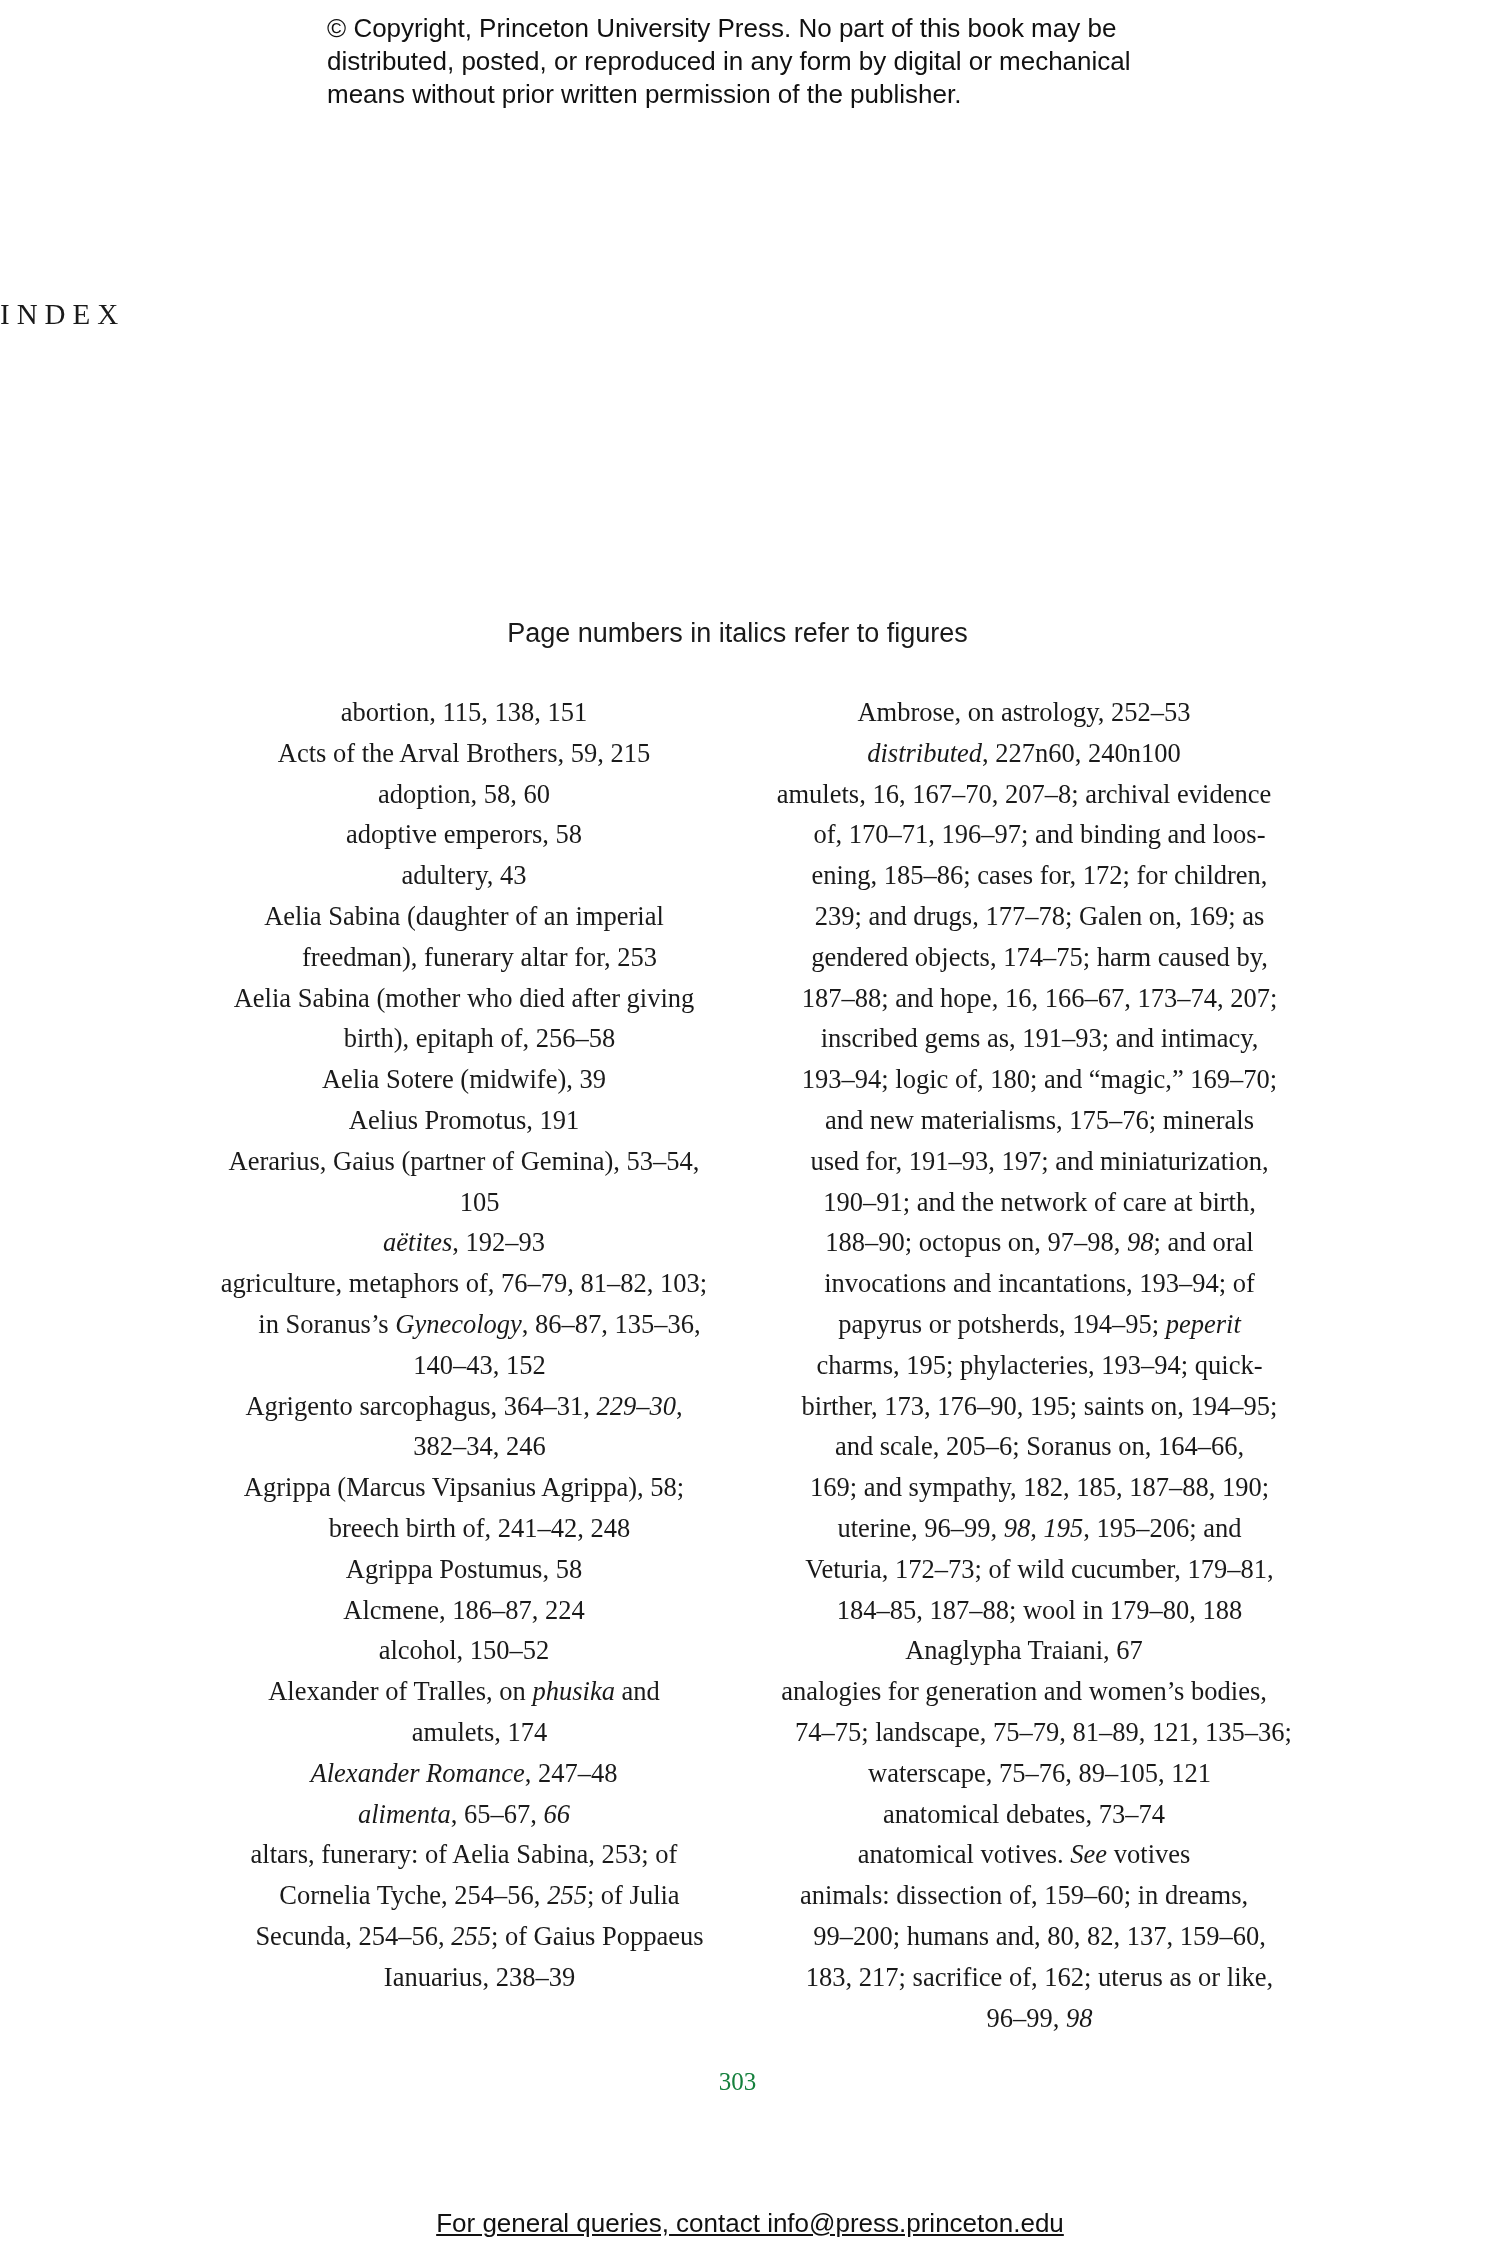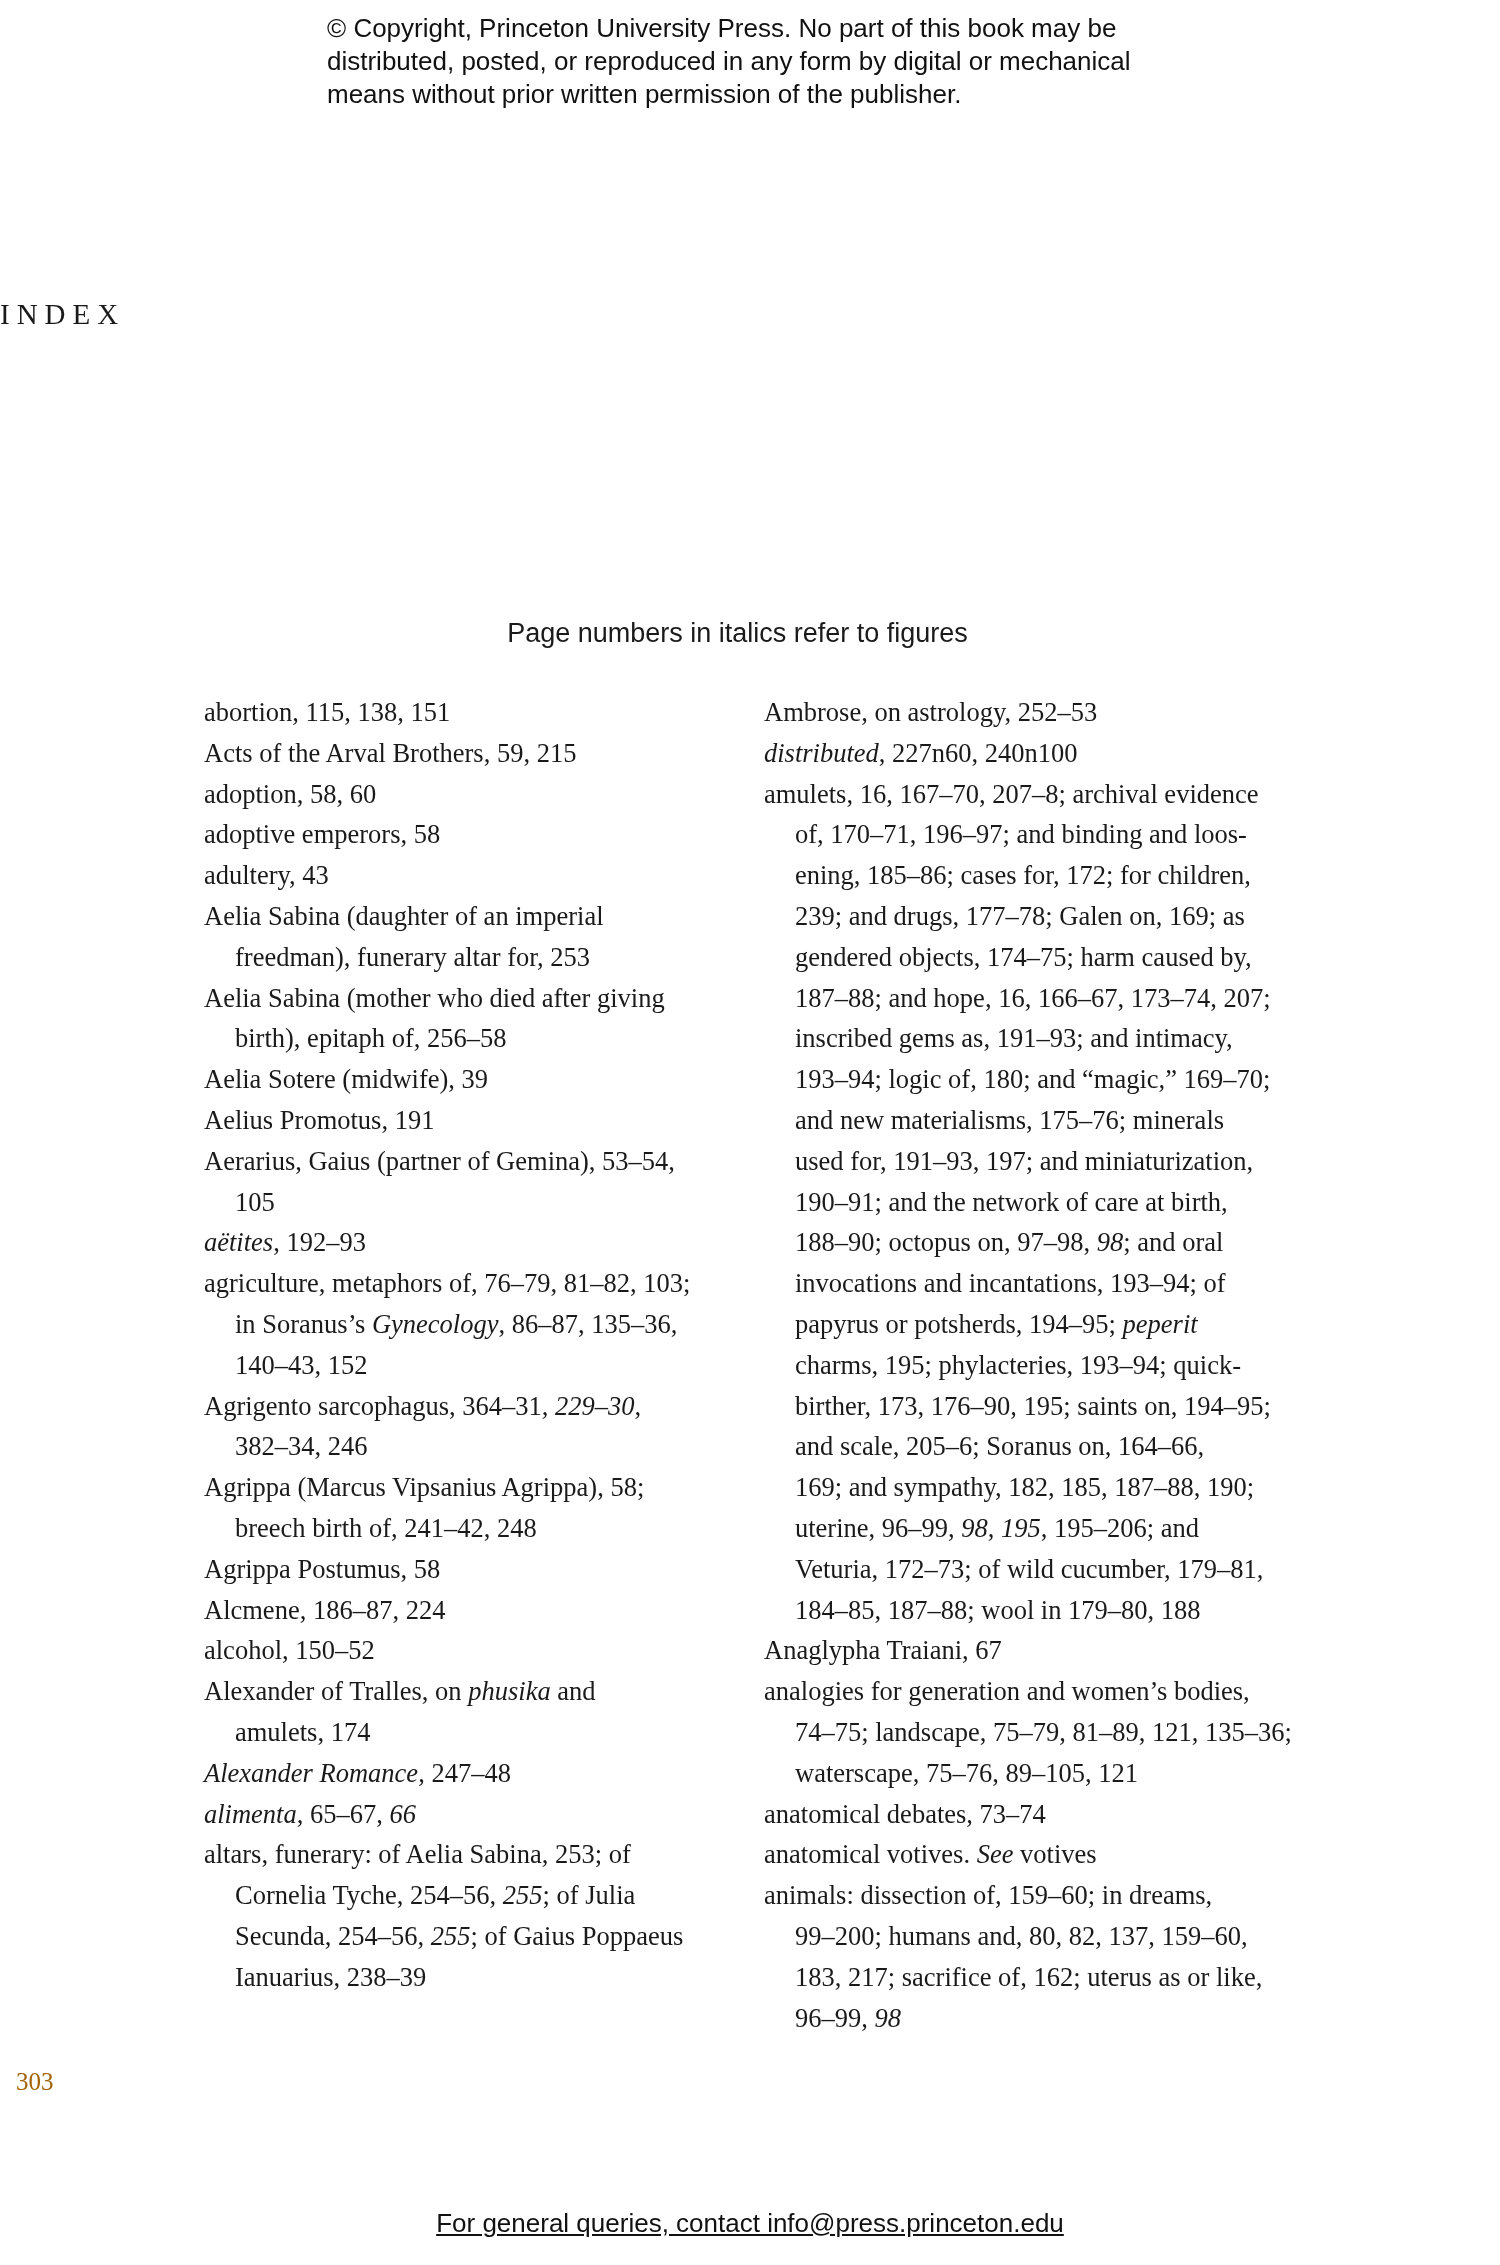--- a/index.html
+++ b/index.html
@@ -49,32 +49,33 @@
       position: absolute;
       top: 692px;
       width: 520px;
       font-family: "Liberation Serif", serif;
       font-size: 26.5px;
       line-height: 40.8px;
       color: #1a1a1a;
     }
     .column.left { left: 204px; }
     .column.right { left: 764px; }
-    .entry { display: block; }
+    .entry { display: block; text-align: center; }
     .line { display: block; white-space: nowrap; height: 40.8px; }
     .line.cont { padding-left: 31px; }
     .run-i { font-style: italic; }
     .page-number {
       position: absolute;
-      left: 16px;
+      left: 0;
       width: 1475px;
       top: 2068px;
+      text-align: center;
       font-family: "Liberation Serif", serif;
       font-size: 25px;
-      color: #a16207;
+      color: #15803d;
     }
     .footer {
       position: absolute;
       left: 0;
       width: 1500px;
       top: 2208px;
       text-align: center;
       font-family: "Liberation Sans", sans-serif;
       font-size: 26px;
       color: #111111;

